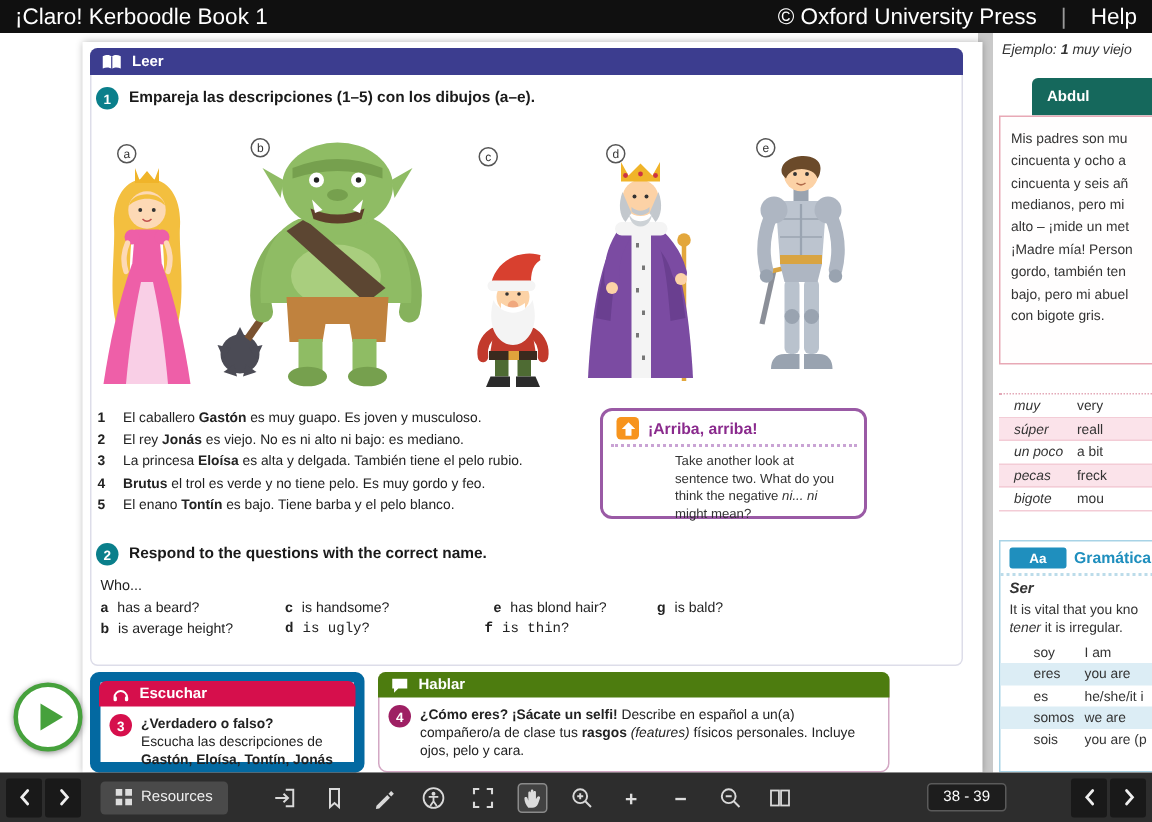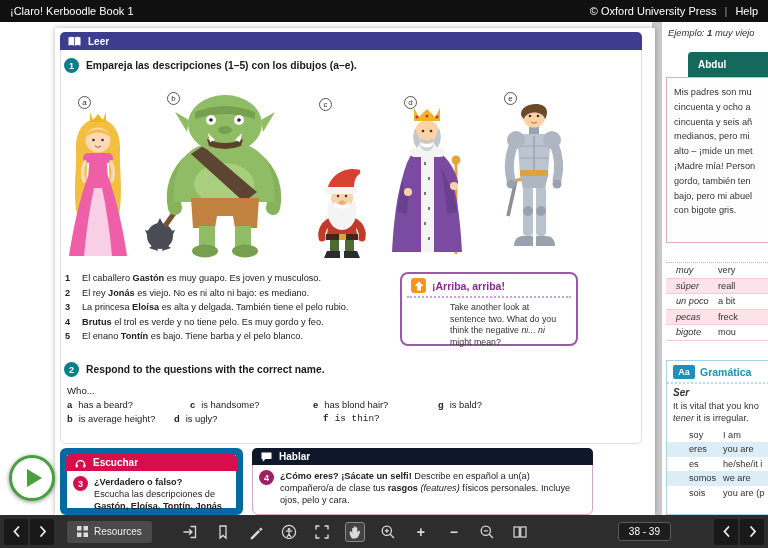--- a/index.html
+++ b/index.html
@@ -4,22 +4,22 @@
 <style>
   * { box-sizing: border-box; margin: 0; padding: 0; }
   html,body { background:#888; }
   #app {
     position: relative; width: 768px; height: 548px; background: #fff;
     overflow: hidden; font-family: "Liberation Sans", sans-serif;
   }
   
   .topbar { position:absolute; left:0; top:0; width:768px; height:22px; background:#101010;
     color:#fff; display:flex; align-items:center; justify-content:space-between;
-    padding:8px 10px; font-size:11px; }
-  .topbar-right { display:flex; align-items:center; gap:8px; }
+    padding:8px 10px; font-size:15px; }
+  .topbar-right { display:flex; align-items:center; gap:16px; }
   .topbar .divider { color:#999; }
   .help-link { color:#fff; cursor:pointer; }
 
   .divider-strip { position:absolute; left:652px; top:22px; width:10px; height:493px; background:#c9c9c9; }
 
   
   .page { position:absolute; left:55px; top:28px; width:600px; height:487px; background:#fff;
     box-shadow:0 0 5px rgba(0,0,0,0.3); }
   .leer-banner { position:absolute; left:5px; top:4px; width:582px; height:18px; background:#3c3d8f;
     border-radius:5px 5px 0 0; color:#fff; font-weight:bold; font-size:10px;
@@ -52,21 +52,21 @@
   .who { position:absolute; left:12px; top:357px; font-size:9.6px; color:#222; }
   .q { position:absolute; font-size:9.4px; color:#222; white-space:nowrap; }
   .q b { margin-right:6px; }
 
   .section-box { position:absolute; top:420px; border-radius:6px; background:#fff; }
   .esc { left:5px; width:183px; height:67px; border:7px solid #0369a1; }
   .hab { left:197px; width:341px; height:67px; border:1px solid #d3a8c4; }
   .section-banner { height:17px; border-radius:5px 5px 0 0; display:flex; align-items:center;
     gap:6px; padding:0 8px; color:#fff; font-weight:bold; font-size:10px; margin:-1px -1px 0; }
   .esc .section-banner { background:#d60f4c; }
-  .hab .section-banner { background:#0f172a; }
+  .hab .section-banner { background:#4d7c0f; }
   .section-body { display:flex; gap:6px; padding:5px 6px 0; }
   .esc .num-circle { background:#d60f4c; }
   .hab .num-circle { background:#9e1f63; }
   .section-text { font-size:9.2px; line-height:12px; color:#222; }
 
   
   .panel { position:absolute; left:662px; top:22px; width:106px; height:493px; background:#fff; overflow:hidden;padding-left:28px; }
   .ejemplo { position:absolute; left:6px; top:5px; font-size:9.4px; font-style:italic; color:#333; white-space:nowrap; }
   .abdul-tab { position:absolute; left:26px; top:30px; width:92px; height:25px; background:#15685c;
     color:#fff; font-weight:bold; font-size:10px; padding:7px 0 0 10px; border-radius:4px 0 0 0; cursor:pointer; }
@@ -74,21 +74,21 @@
     border:1px solid #e8a9b6; background:#fffefe; padding:7px 0 0 7px; }
   .reading-line { font-size:9.2px; line-height:14.8px; white-space:nowrap; color:#333; }
   .vocab { position:absolute; left:4px; top:240px; width:112px; border-top:1px dotted #e3a9b8; }
   .vocab-row { display:flex; height:15.5px; align-items:center; font-size:9.2px; border-bottom:1px solid #f3ccd6; }
   .vocab-row.shaded { background:#fbe3ea; }
   .vocab-es { width:52px; padding-left:10px; font-style:italic; color:#333; flex:none; }
   .vocab-en { color:#333; white-space:nowrap; }
   .grammar { position:absolute; left:4px; top:338px; width:112px; height:155px;
     border:1px solid #a8d3e6; background:#fff; }
   .grammar-head { display:flex; align-items:center; gap:5px; padding:4px 6px 3px; border-bottom:2px dotted #bcdcea; }
-  .aa-badge { width:22px; height:14px; background:#1f8fbe; color:#fff; font-size:9px; font-weight:bold;
+  .aa-badge { width:38px; height:14px; background:#1f8fbe; color:#fff; font-size:9px; font-weight:bold;
     display:flex; align-items:center; justify-content:center; border-radius:2px; flex:none; }
   .grammar-title { color:#1f8fbe; font-weight:bold; font-size:10.5px; }
   .grammar-body { padding:3px 6px 0; font-size:9.2px; line-height:12.5px; color:#333; }
   .ser { font-weight:bold; font-style:italic; font-size:10px; }
   .g-table { margin:3px -6px 0; }
   .g-row { display:flex; height:14.5px; align-items:center; font-size:9.2px; color:#333; }
   .g-row.shaded { background:#dcedf5; }
   .g-es { width:40px; padding-left:6px; flex:none;margin-left:16px; }
   .g-en { white-space:nowrap; }
 
@@ -321,22 +321,22 @@
     </div>
 
     <div class="ex-head" style="left:9px; top:334px;">
       <span class="num-circle">2</span>
       <span class="ex-instruction">Respond to the questions with the correct name.</span>
     </div>
     <div class="who">Who...</div>
     <div class="q" style="left:12px; top:371px;"><b>a</b><span>has a beard?</span></div>
     <div class="q" style="left:12px; top:385px;"><b>b</b><span>is average height?</span></div>
     <div class="q" style="left:135px; top:371px;"><b>c</b><span>is handsome?</span></div>
-    <div class="q" style="left:119px; top:385px;"><b>d</b><span>is ugly?</span></div>
-    <div class="q" style="left:258px; top:371px;"><b>e</b><span>has blond hair?</span></div>
+    <div class="q" style="left:135px; top:385px;font-family:Liberation Mono, monospace;"><b>d</b><span>is ugly?</span></div>
+    <div class="q" style="left:274px; top:371px;"><b>e</b><span>has blond hair?</span></div>
     <div class="q" style="left:268px; top:385px;font-family:Liberation Mono, monospace;"><b>f</b><span>is thin?</span></div>
     <div class="q" style="left:383px; top:371px;"><b>g</b><span>is bald?</span></div>
 
     <div class="section-box esc">
       <div class="section-banner">
         <svg width="13" height="12" viewBox="0 0 14 13">
           <path d="M2.5 8.5 a4.5 4.5 0 0 1 9 0" stroke="#fff" stroke-width="1.4" fill="none"></path>
           <rect x="1.8" y="7.8" width="2.4" height="3.6" rx="1.1" fill="#fff"></rect>
           <rect x="10" y="7.8" width="2.4" height="3.6" rx="1.1" fill="#fff"></rect>
         </svg>

